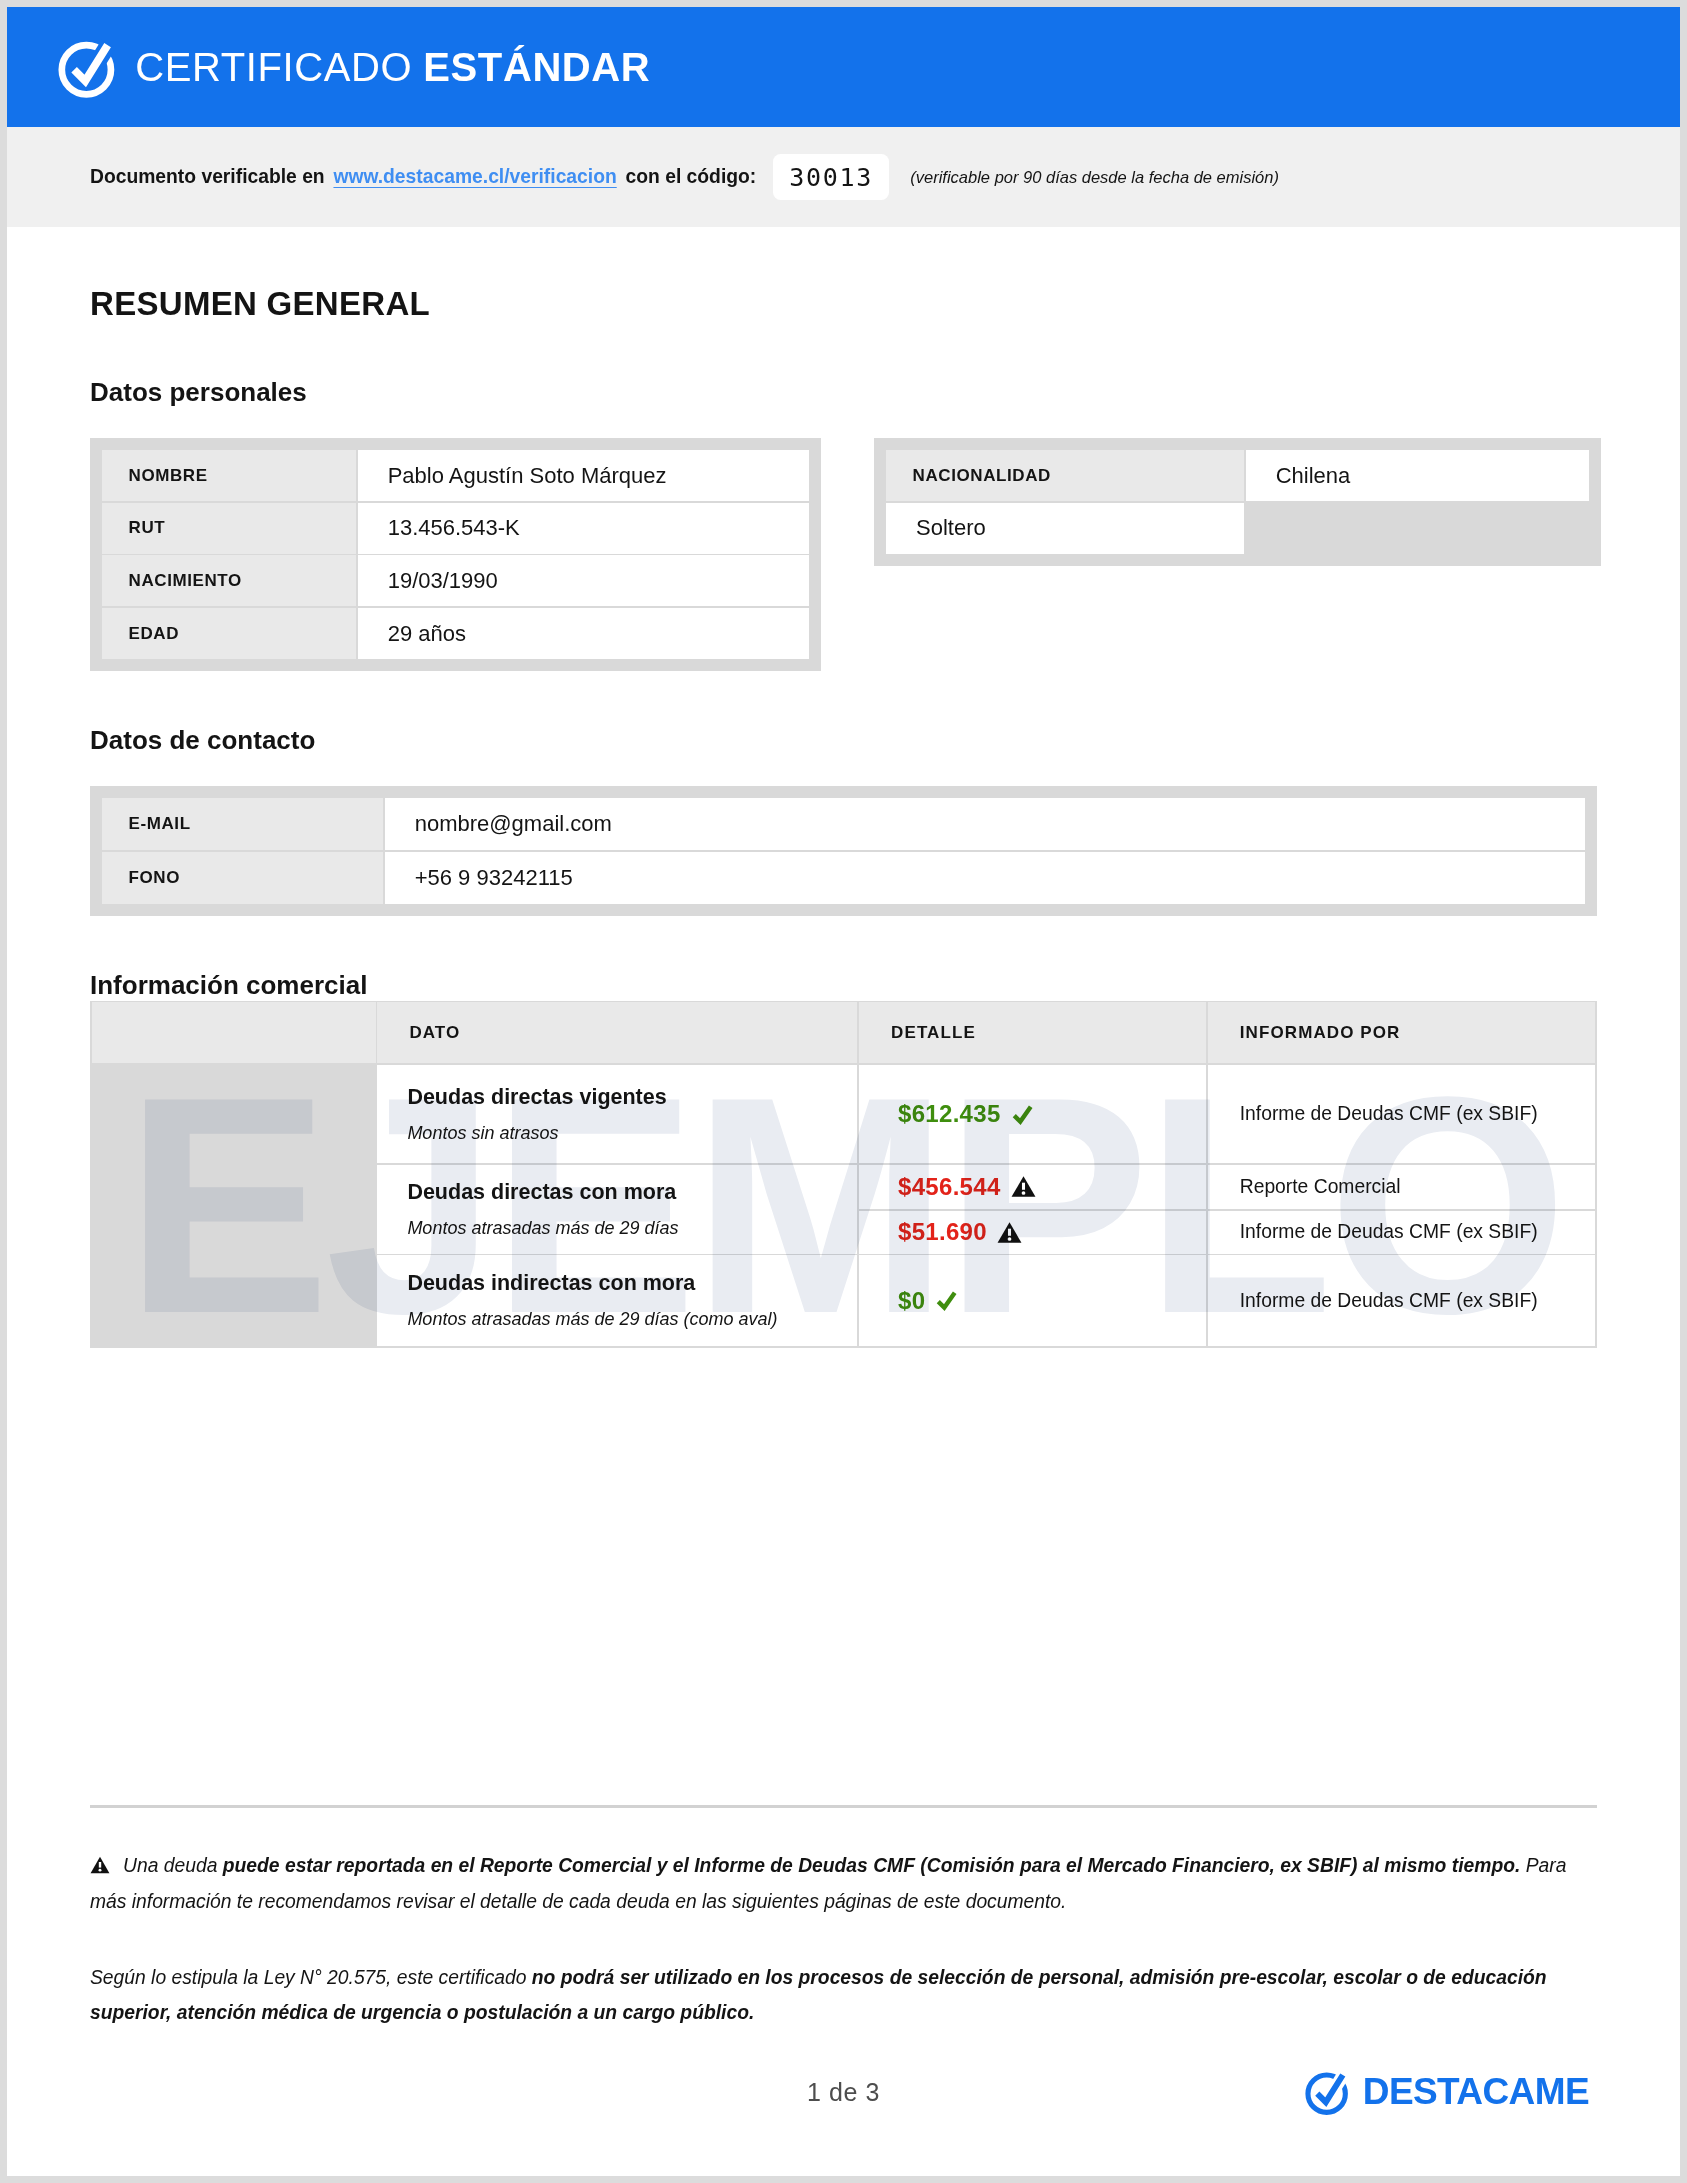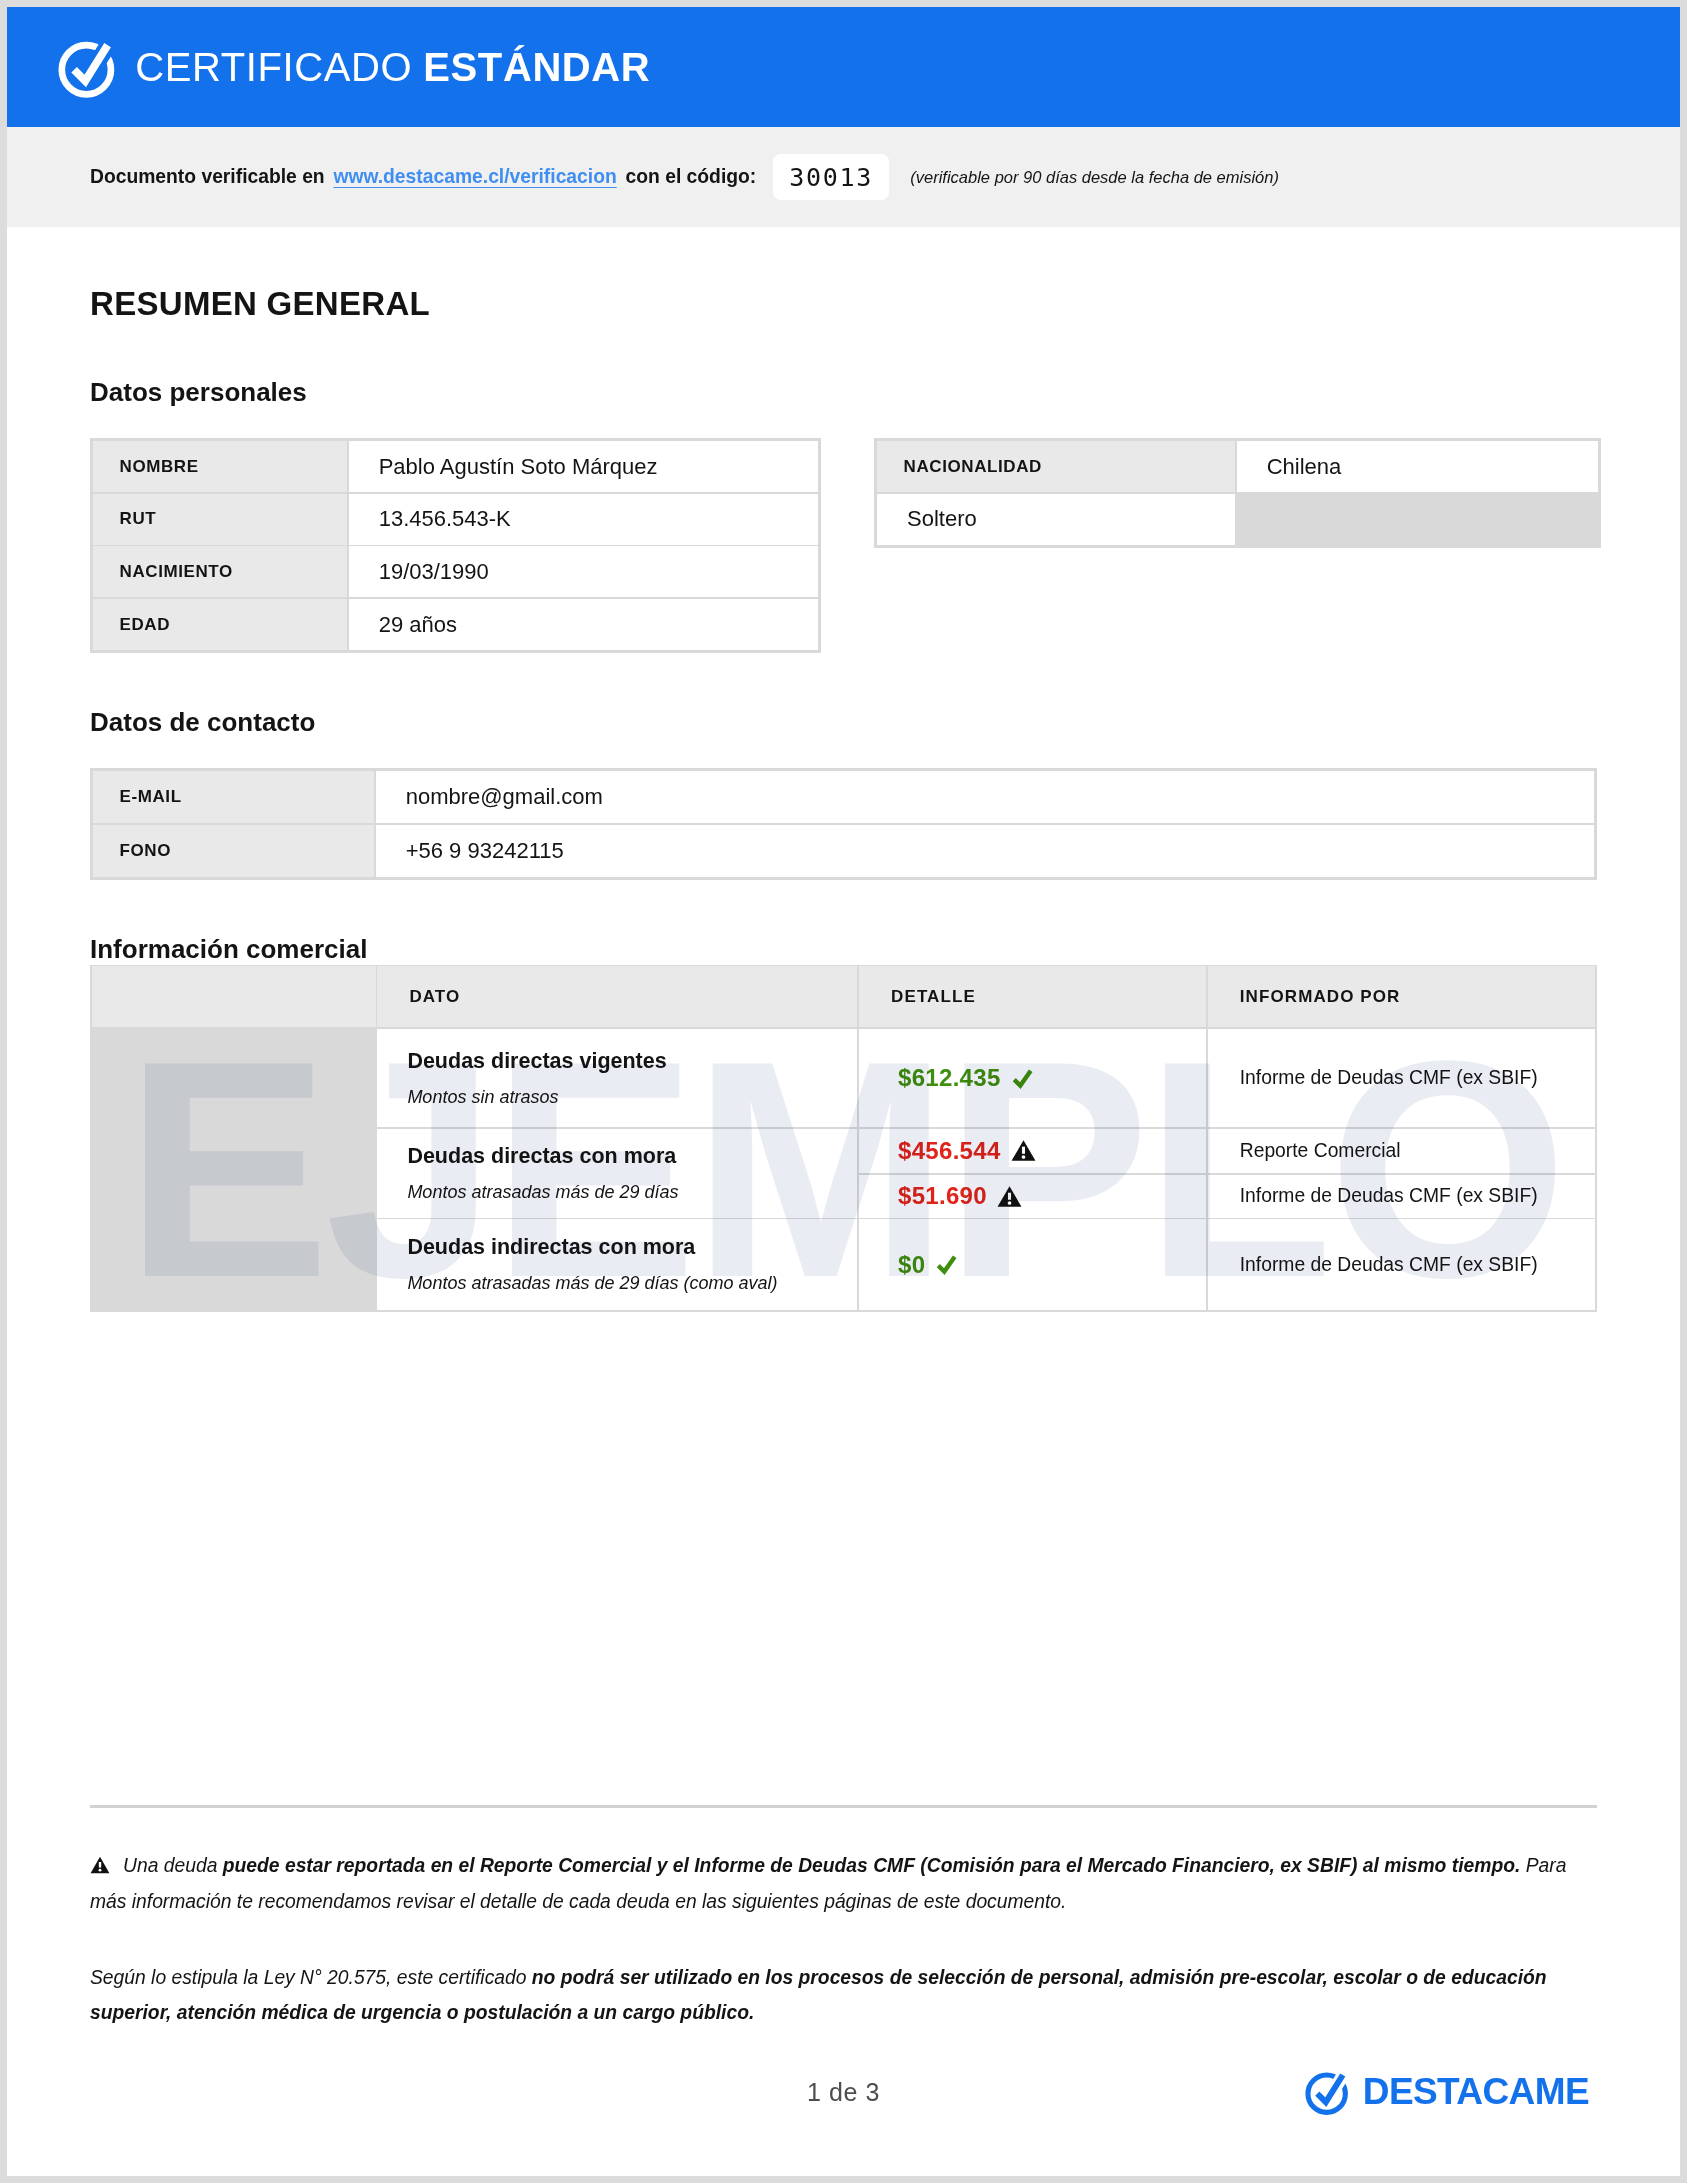--- a/index.html
+++ b/index.html
@@ -59,21 +59,21 @@
 
   
   .content{flex:1;display:flex;flex-direction:column;padding:0 83px;}
   h1.summary{margin-top:58px;font-size:33px;font-weight:700;letter-spacing:0.3px;}
   h2.section{margin-top:54px;font-size:26px;font-weight:700;}
 
   
   .ltable{
     margin-top:30px;
     background:var(--line-gray);
-    padding:3px;display:grid;gap:1.7px;
+    padding:12px;display:grid;gap:1.7px;
     grid-template-columns:var(--lw,254px) 1fr;
     grid-auto-rows:51px;
   }
   .ltable .lcell{
     background:var(--cell-gray);
     display:flex;align-items:center;padding-left:26.5px;
     font-size:17px;font-weight:700;letter-spacing:0.6px;
   }
   .ltable .vcell{
     background:#fff;

